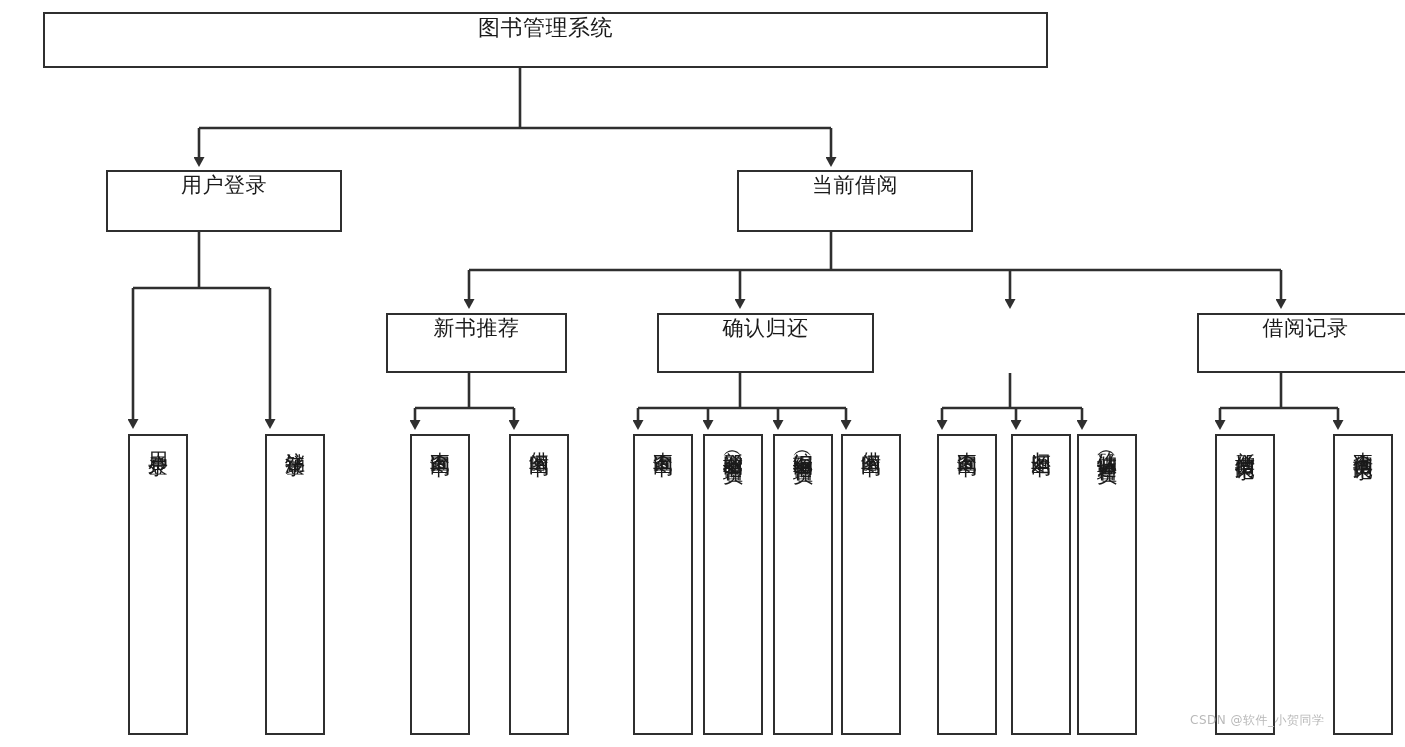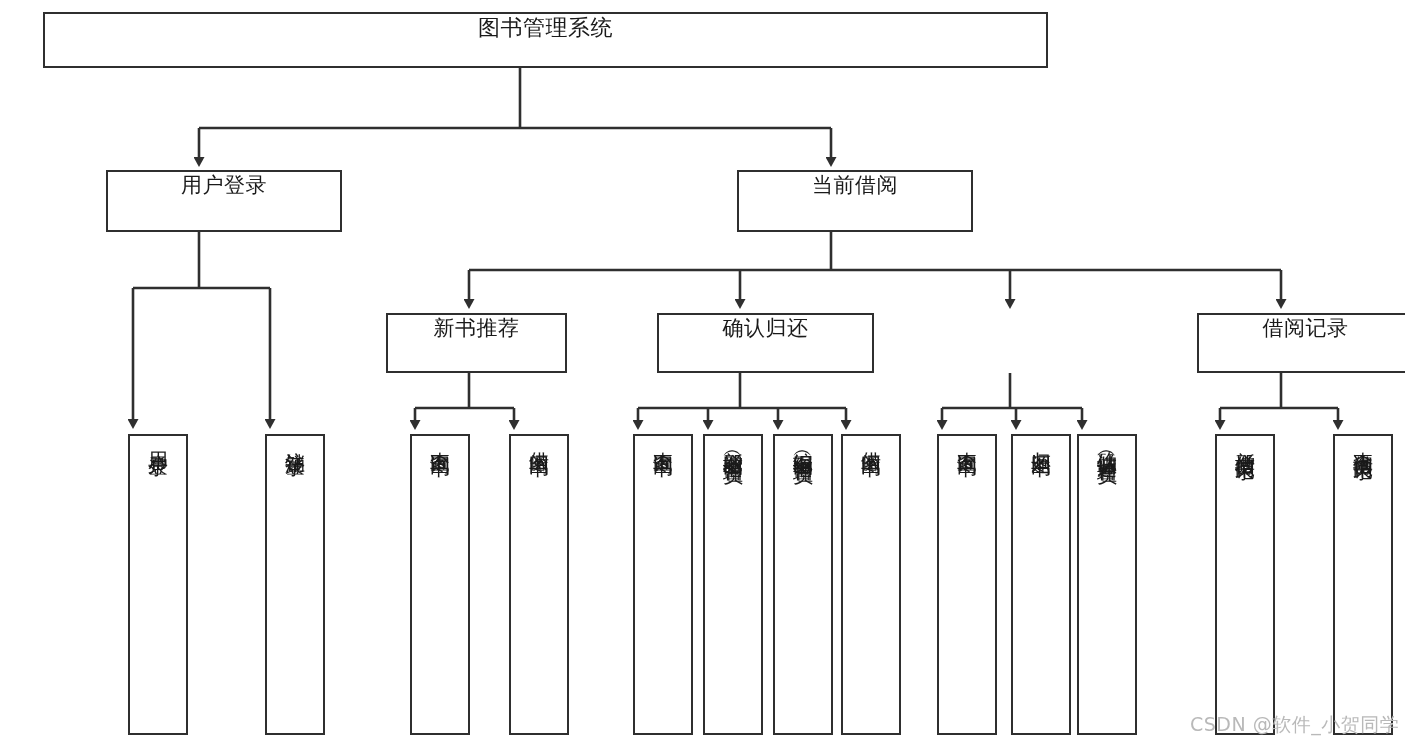--- a/index.html
+++ b/index.html
@@ -46,21 +46,21 @@
     text-orientation: upright;
     letter-spacing: 2px;
     font-size: 20px;
     white-space: normal;
     max-height: 100%;
   }
   .node-box.root .node-label { font-size: 22px; }
   .watermark {
     position: absolute;
     color: #b9b9b9;
-    font-size: 19px;
+    font-size: 12px;
     letter-spacing: 0.5px;
     white-space: nowrap;
     pointer-events: none;
   }
 </style>
 </head>
 <body>
 
 <div id="diagram-root">
 

